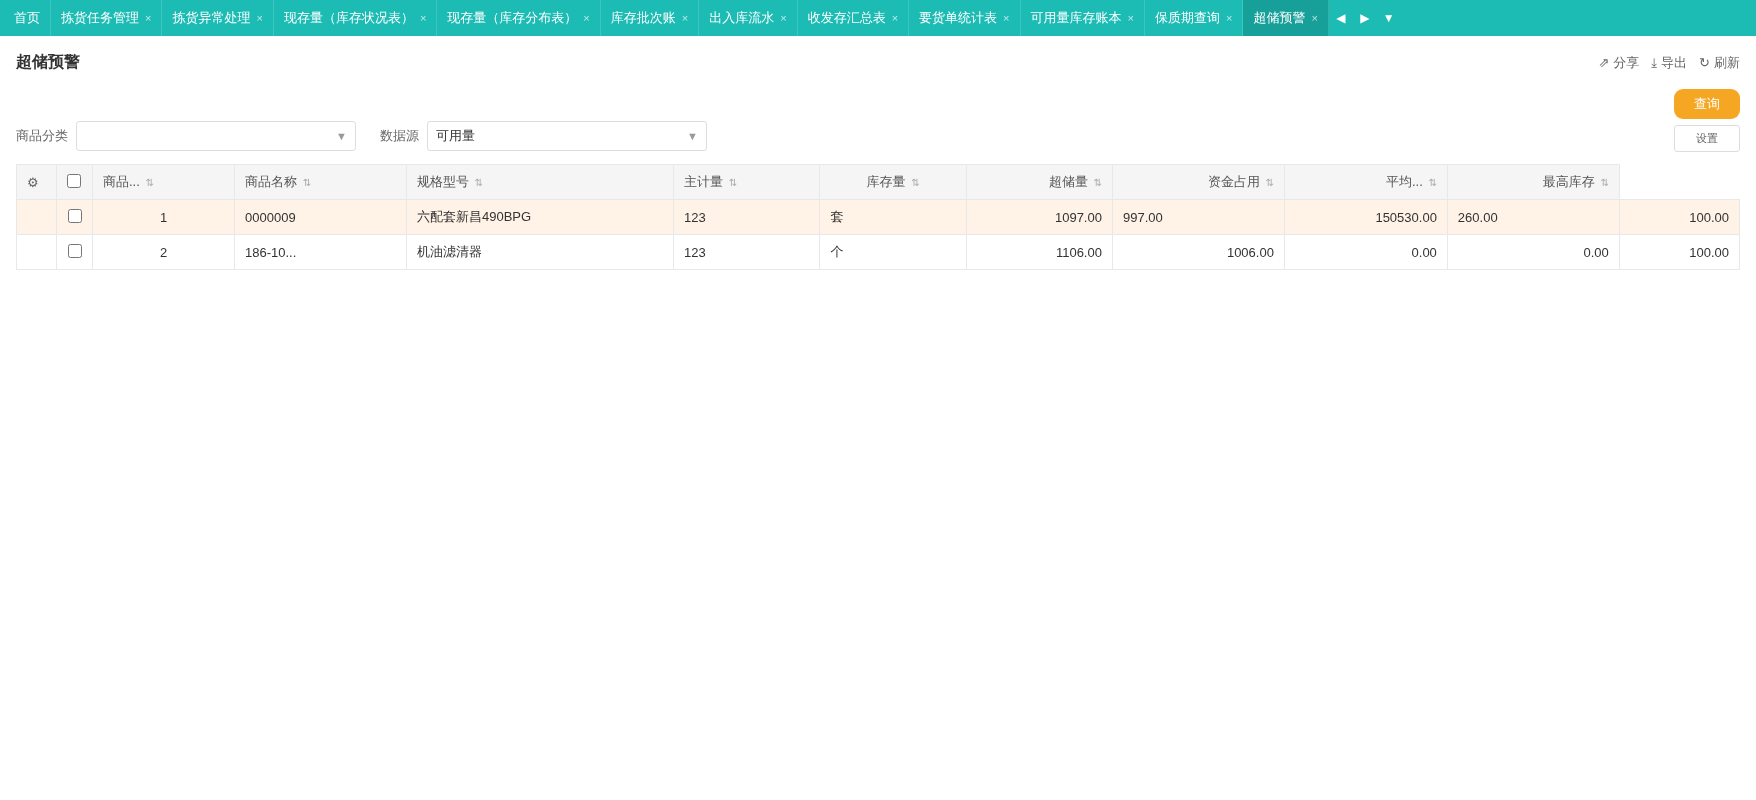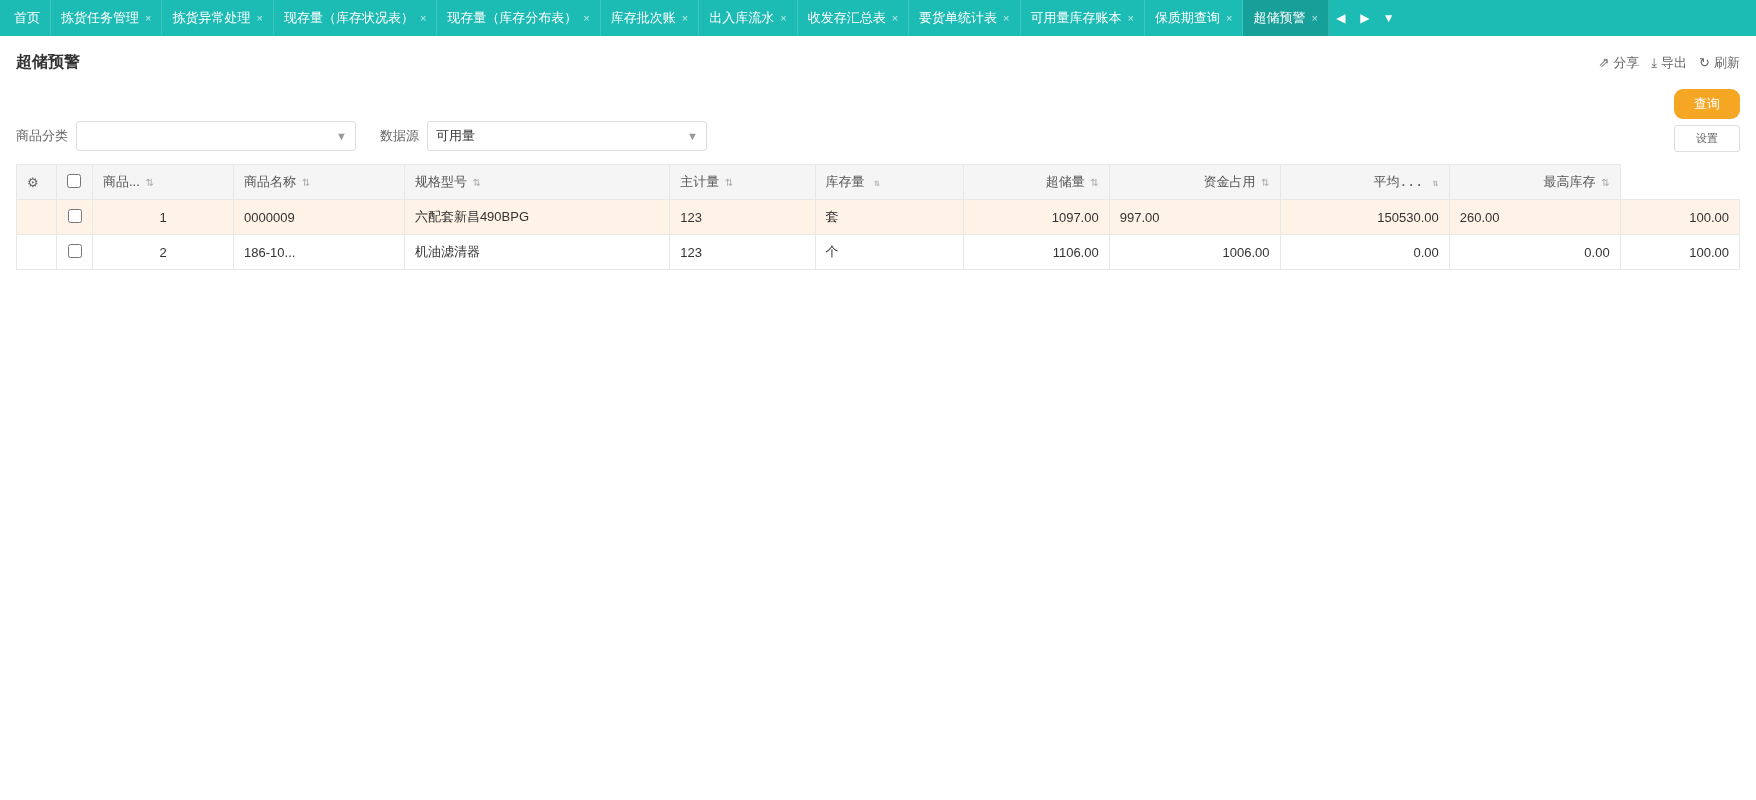--- a/index.html
+++ b/index.html
@@ -331,33 +331,33 @@
           <span class="sort-icon">⇅</span>
         </th>
         <th style="cursor:pointer;">
           <span>规格型号</span>
           <span class="sort-icon">⇅</span>
         </th>
         <th style="cursor:pointer;">
           <span>主计量</span>
           <span class="sort-icon">⇅</span>
         </th>
-        <th style="cursor:pointer; text-align:left;font-family:Liberation Mono, monospace;">
+        <th style="cursor:pointer; text-align:center;">
           <span>库存量</span>
           <span class="sort-icon">⇅</span>
         </th>
         <th style="cursor:pointer; text-align:right;">
           <span>超储量</span>
           <span class="sort-icon">⇅</span>
         </th>
         <th style="cursor:pointer; text-align:right;">
           <span>资金占用</span>
           <span class="sort-icon">⇅</span>
         </th>
-        <th style="cursor:pointer; text-align:right;font-family:Liberation Mono, monospace;">
+        <th style="cursor:pointer; text-align:right;">
           <span>平均...</span>
           <span class="sort-icon">⇅</span>
         </th>
         <th style="cursor:pointer; text-align:right;">
           <span>最高库存</span>
           <span class="sort-icon">⇅</span>
         </th>
       </tr>
     </thead>
     <tbody id="table-body">

